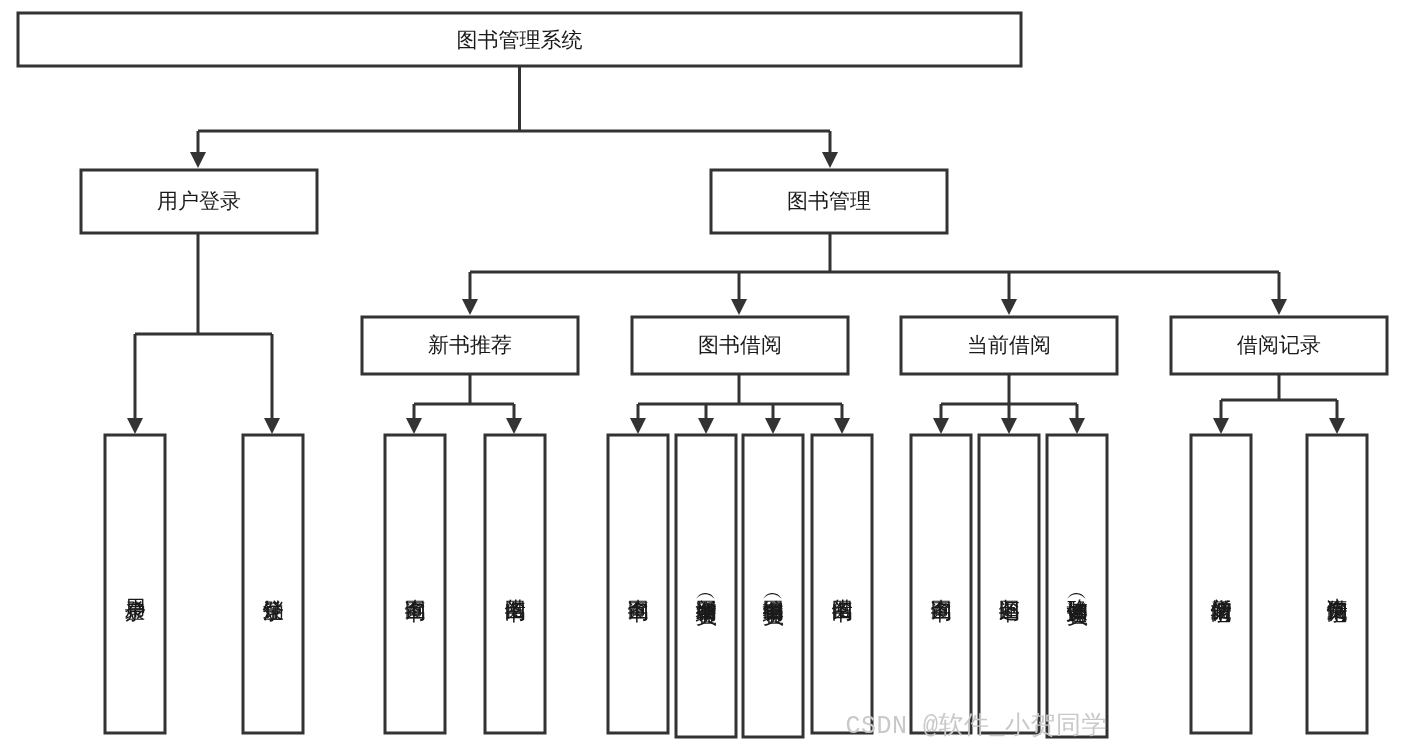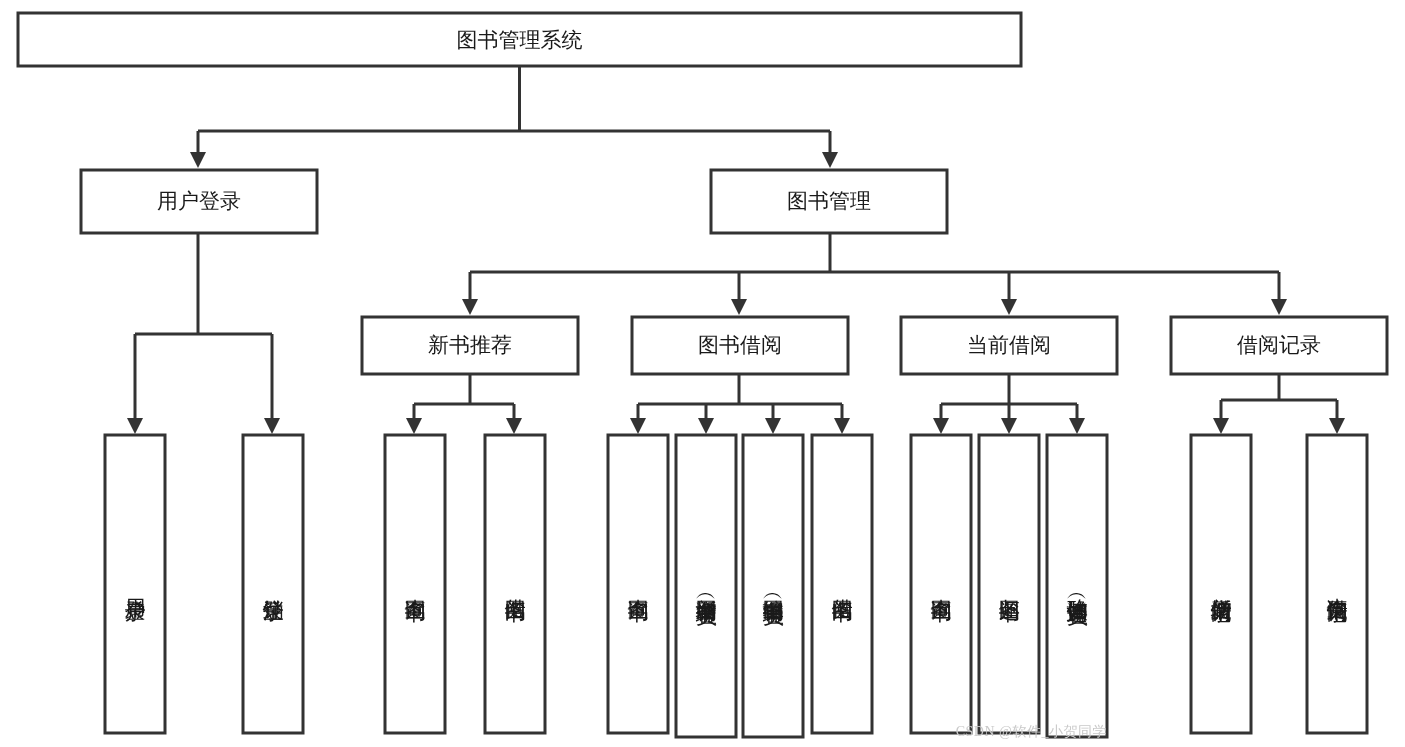--- a/index.html
+++ b/index.html
@@ -58,22 +58,22 @@
     height: 100%;
     width: 100%;
     display: flex;
     align-items: center;
     justify-content: center;
   }
   .watermark {
     position: absolute;
     right: 8px;
     bottom: 6px;
-    font-family: Liberation Serif, serif;
-    font-size: 14px;
+    font-family: Liberation Mono, monospace;
+    font-size: 25px;
     color: #c9c9c9;
     letter-spacing: 0.5px;
     white-space: nowrap;
     pointer-events: none;
   }
 </style>
 </head>
 <body>
 
 <div id="diagram-root">

